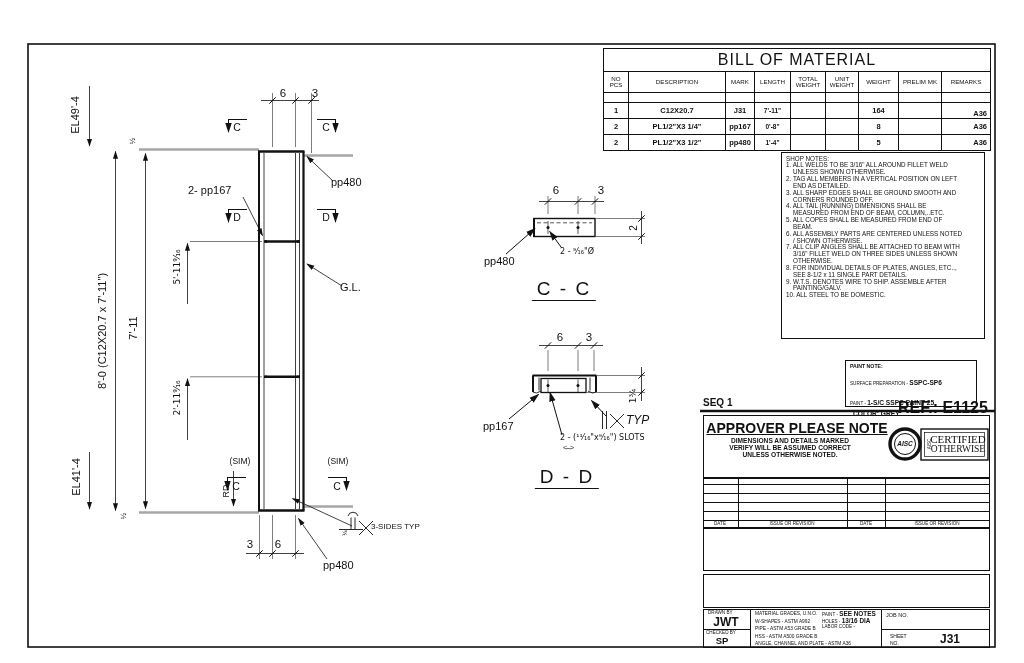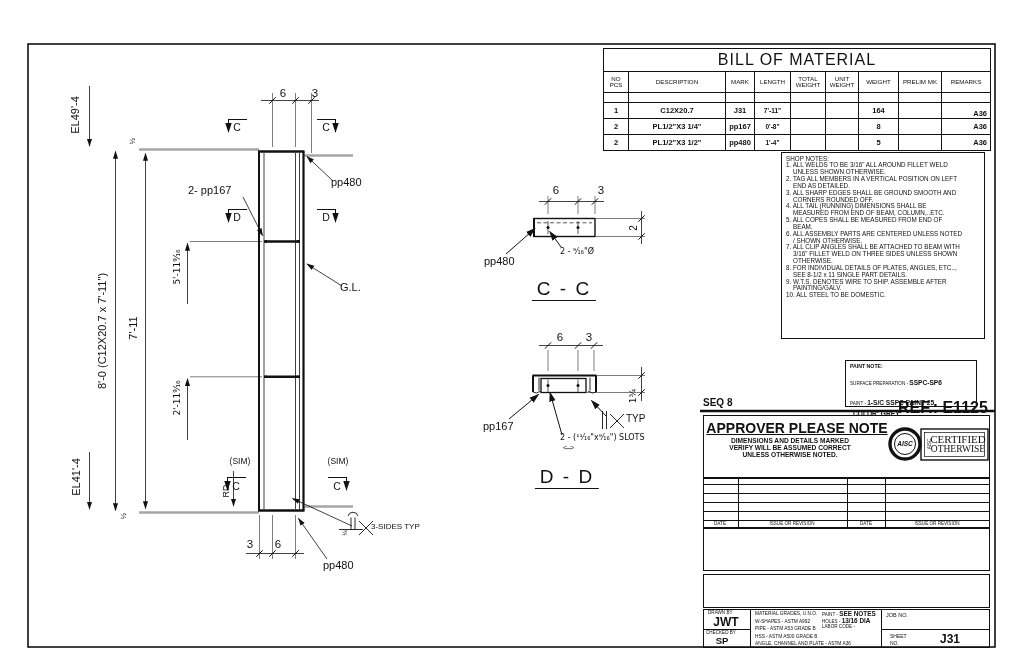--- a/index.html
+++ b/index.html
@@ -232,21 +232,21 @@
   <div class="t" style="left:484px;top:256px;font-size:11px;">pp480</div>
   <div class="t frac" style="left:560px;top:248px;font-size:8px;">2 - ⁹⁄₁₆"Ø</div>
   <div class="t c sec-title" style="left:564px;top:290px;">C - C</div>
 
   <div class="t c" style="left:560px;top:338px;font-size:11.5px;">6</div>
   <div class="t c" style="left:589px;top:338px;font-size:11.5px;">3</div>
   <div class="t r frac" style="left:633px;top:396px;font-size:9px;">1¾</div>
   <div class="t" style="left:483px;top:421px;font-size:11px;">pp167</div>
   <div class="t frac" style="left:560px;top:434px;font-size:8px;">2 - (¹¹⁄₁₆"x⁹⁄₁₆") SLOTS</div>
   <div class="t" style="left:563px;top:444px;font-size:7px;letter-spacing:-1px;">&lt;---&gt;</div>
-  <div class="t" style="left:626px;top:414px;font-size:10px;">TYP</div>
+  <div class="t" style="left:626px;top:414px;font-size:12px;font-style:italic;">TYP</div>
   <div class="t c sec-title" style="left:567px;top:478px;">D - D</div>
 
 
   <table id="bom">
     <colgroup>
         <col style="width:25px">
         <col style="width:97px">
         <col style="width:29px">
         <col style="width:36px">
         <col style="width:35px">
@@ -334,21 +334,21 @@
     <div class="note">10. ALL STEEL TO BE DOMESTIC.</div>
   </div>
 
   <div class="box" id="paintbox">
     <div style="font-size:5.2px;font-weight:bold;">PAINT NOTE:</div>
     <div><span class="tiny">SURFACE PREPARATION - </span><span style="font-size:6.6px;font-weight:bold;">SSPC-SP6</span></div>
     <div><span class="tiny">PAINT - </span><span style="font-size:6.6px;font-weight:bold;">1-S/C SSPC  PAINT 25</span></div>
     <div style="font-size:6.6px;font-weight:bold;padding-left:3px;">COLOR: GREY</div>
   </div>
 
-  <div class="t b" style="left:703px;top:398px;font-size:10px;">SEQ 8</div>
+  <div class="t b" style="left:703px;top:398px;font-size:10px;">SEQ 1</div>
   <div class="t b" style="left:898px;top:400px;font-size:16px;">REF.:  E1125</div>
 
   <div class="box" style="left:703px;top:415px;width:287px;height:63px;"></div>
   <div class="t c b" style="left:797px;top:428px;font-size:14px;text-decoration:underline;">APPROVER PLEASE NOTE</div>
   <div class="t c b" style="left:790px;top:441px;font-size:6.6px;">DIMENSIONS AND DETAILS MARKED</div>
   <div class="t c b" style="left:790px;top:448px;font-size:6.6px;">VERIFY WILL BE ASSUMED CORRECT</div>
   <div class="t c b" style="left:790px;top:455px;font-size:6.6px;">UNLESS OTHERWISE  NOTED.</div>
   <div class="t c b" style="left:905px;top:444px;font-size:6.5px;font-style:italic;">AISC</div>
   <div class="t r" style="left:930px;top:444px;font-size:4.6px;">AISC</div>
   <div class="t c" style="left:958px;top:439px;font-size:11px;font-family:'Liberation Serif',serif;">CERTIFIED</div>

